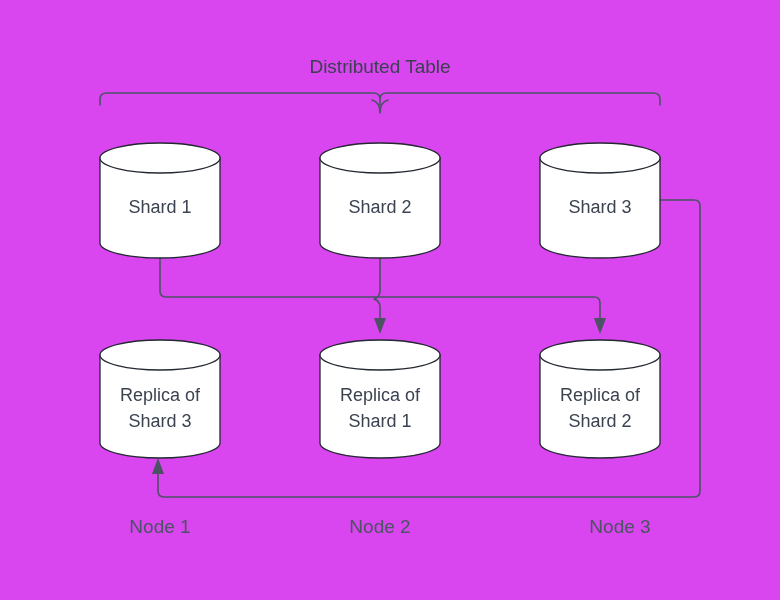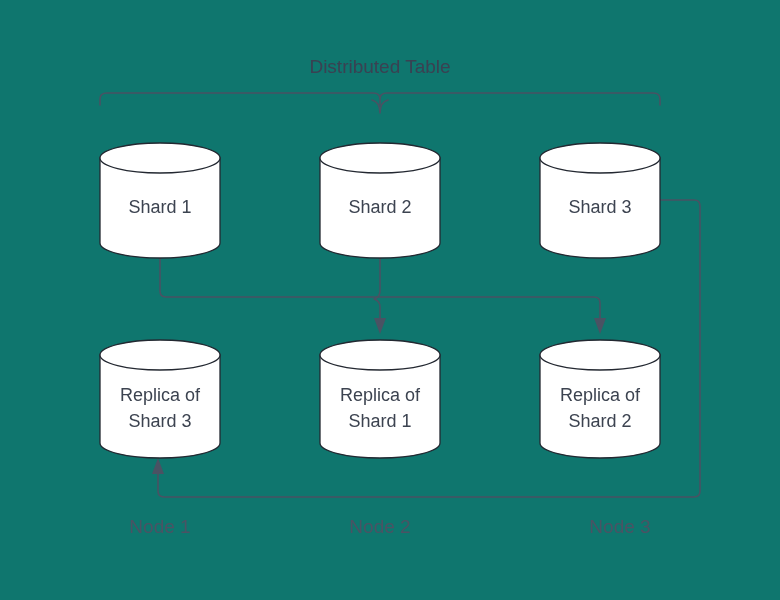--- a/index.html
+++ b/index.html
@@ -4,21 +4,21 @@
 <style>
   html, body {
     margin: 0;
     padding: 0;
     background: #000000;
   }
   #canvas {
     position: relative;
     width: 780px;
     height: 600px;
-    background: #0f766e;
+    background: #d946ef;
     overflow: hidden;
     font-family: "Liberation Sans", "DejaVu Sans", sans-serif;
   }
   #diagram-svg {
     position: absolute;
     top: 0;
     left: 0;
     width: 780px;
     height: 600px;
   }

